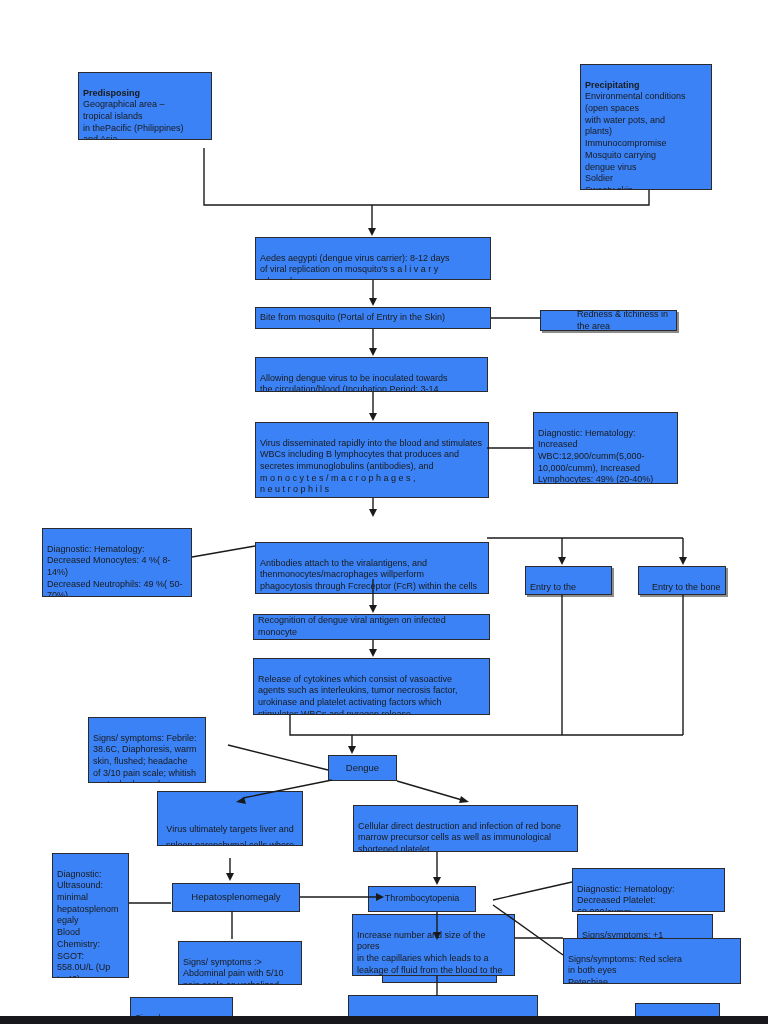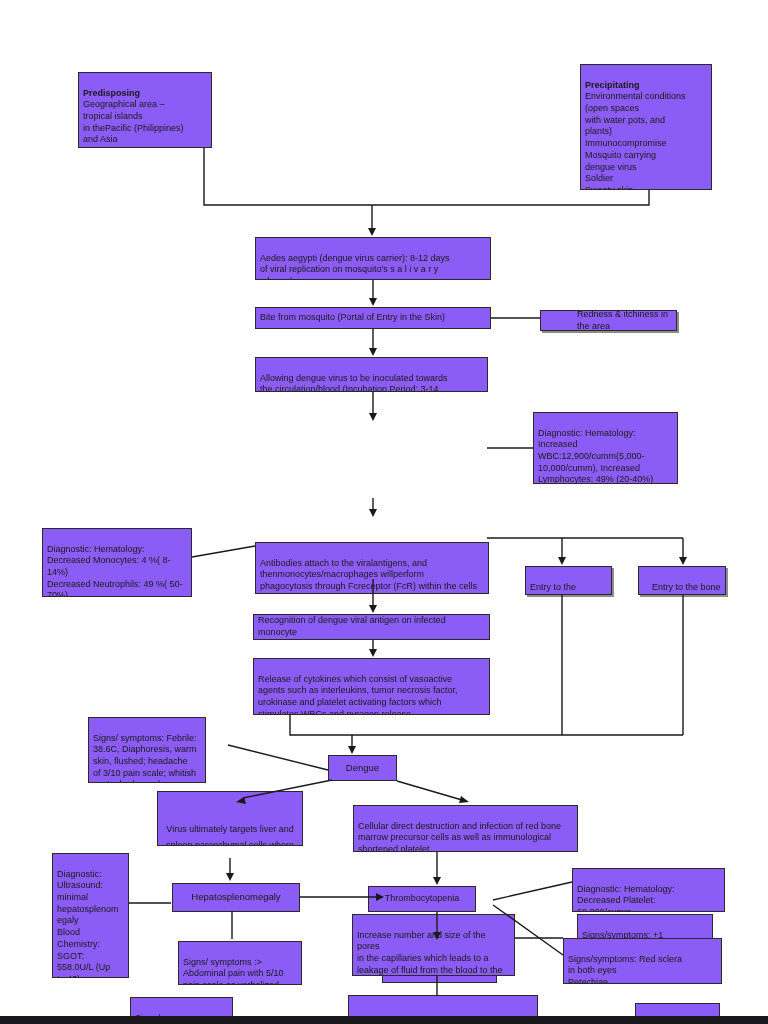--- a/index.html
+++ b/index.html
@@ -1,19 +1,19 @@
 <!DOCTYPE html>
 <html><head>
 <meta charset="utf-8">
 <style>
   html,body{margin:0;padding:0;background:#fff;}
   #page{position:relative;width:768px;height:1024px;background:#ffffff;overflow:hidden;
         font-family:"Liberation Sans",sans-serif;color:#1a1a1a;}
   #wires{position:absolute;left:0;top:0;z-index:10;pointer-events:none;}
-  .node{position:absolute;background:#8b5cf6;border:1.4px solid #2a2a2a;box-sizing:border-box;
+  .node{position:absolute;background:#3b82f6;border:1.4px solid #2a2a2a;box-sizing:border-box;
         font-size:9px;line-height:1.3;padding:3px 4px;white-space:pre-line;overflow:hidden;z-index:2;}
   .b2{border-width:1.8px;}
   .sh{box-shadow:2px 2px 0 rgba(0,0,0,0.45);}
   .ctr{display:flex;align-items:center;justify-content:center;text-align:center;padding:0 2px;}
   .vctr{display:flex;align-items:center;}
   .ttl{font-weight:bold;display:block;}
   .behind{z-index:1;}
   #footerbar{position:absolute;left:0;bottom:0;width:768px;height:8px;background:#17171c;z-index:20;}
 </style>
 </head>
@@ -68,21 +68,21 @@
       <polygon points="348,746 356,746 352,754"></polygon>
       <polygon points="226,873 234,873 230,881"></polygon>
       <polygon points="433,877 441,877 437,885"></polygon>
       <polygon points="433,932 441,932 437,940"></polygon>
       <polygon points="376,893 376,901 384,897"></polygon>
       <polygon points="236,802 244,797 246,804"></polygon>
       <polygon points="469,802 459,803 461,796"></polygon>
     </g>
   </svg>
 
-  <div class="node" style="left:78px;top:72px;width:134px;height:76px;">
+  <div class="node" style="left:78px;top:72px;width:134px;height:68px;">
     <span class="ttl">Predisposing</span><span>Geographical area –
 tropical islands
 in thePacific (Philippines)
 and Asia</span>
   </div>
 
   <div class="node" style="left:580px;top:64px;width:132px;height:126px;">
     <span class="ttl">Precipitating</span><span>Environmental conditions
 (open spaces
 with water pots, and
@@ -107,20 +107,27 @@
   <div class="node sh vctr" style="left:540px;top:310px;width:137px;height:21px;border-width:1.2px;padding-left:36px;">
     <span>Redness &amp; itchiness in the area</span>
   </div>
 
   <div class="node b2" style="left:255px;top:357px;width:233px;height:35px;">
     <span>Allowing dengue virus to be inoculated towards
 the circulation/blood (Incubation Period: 3-14
 days)</span>
   </div>
 
+  <div class="node b2" style="left:255px;top:422px;width:234px;height:76px;">
+    <span>Virus disseminated rapidly into the blood and stimulates
+WBCs including B lymphocytes that produces and
+secretes immunoglobulins (antibodies), and
+m o n o c y t e s / m a c r o p h a g e s ,
+n e u t r o p h i l s</span>
+  </div>
 
   <div class="node" style="left:533px;top:412px;width:145px;height:72px;border-width:1.2px;">
     <span>Diagnostic: Hematology:
 Increased
 WBC:12,900/cumm(5,000-
 10,000/cumm), Increased
 Lymphocytes: 49% (20-40%)</span>
   </div>
 
   <div class="node" style="left:42px;top:528px;width:150px;height:69px;">
@@ -208,21 +215,21 @@
     <span>Diagnostic: Hematology:
 Decreased Platelet:
 68,000/cumm</span>
   </div>
 
   <div class="node behind" style="left:577px;top:914px;width:136px;height:33px;">
     <span>Signs/symptoms: +1
 Bipedaledema; weak</span>
   </div>
 
-  <div class="node" style="left:563px;top:938px;width:159px;height:46px;">
+  <div class="node" style="left:563px;top:938px;width:178px;height:46px;">
     <span>Signs/symptoms: Red sclera
 in both eyes
  Petechiae</span>
   </div>
 
   <div class="node" style="left:178px;top:941px;width:124px;height:44px;">
     <span>Signs/ symptoms :&gt;
 Abdominal pain with 5/10
 pain scale as verbalized.</span>
   </div>

